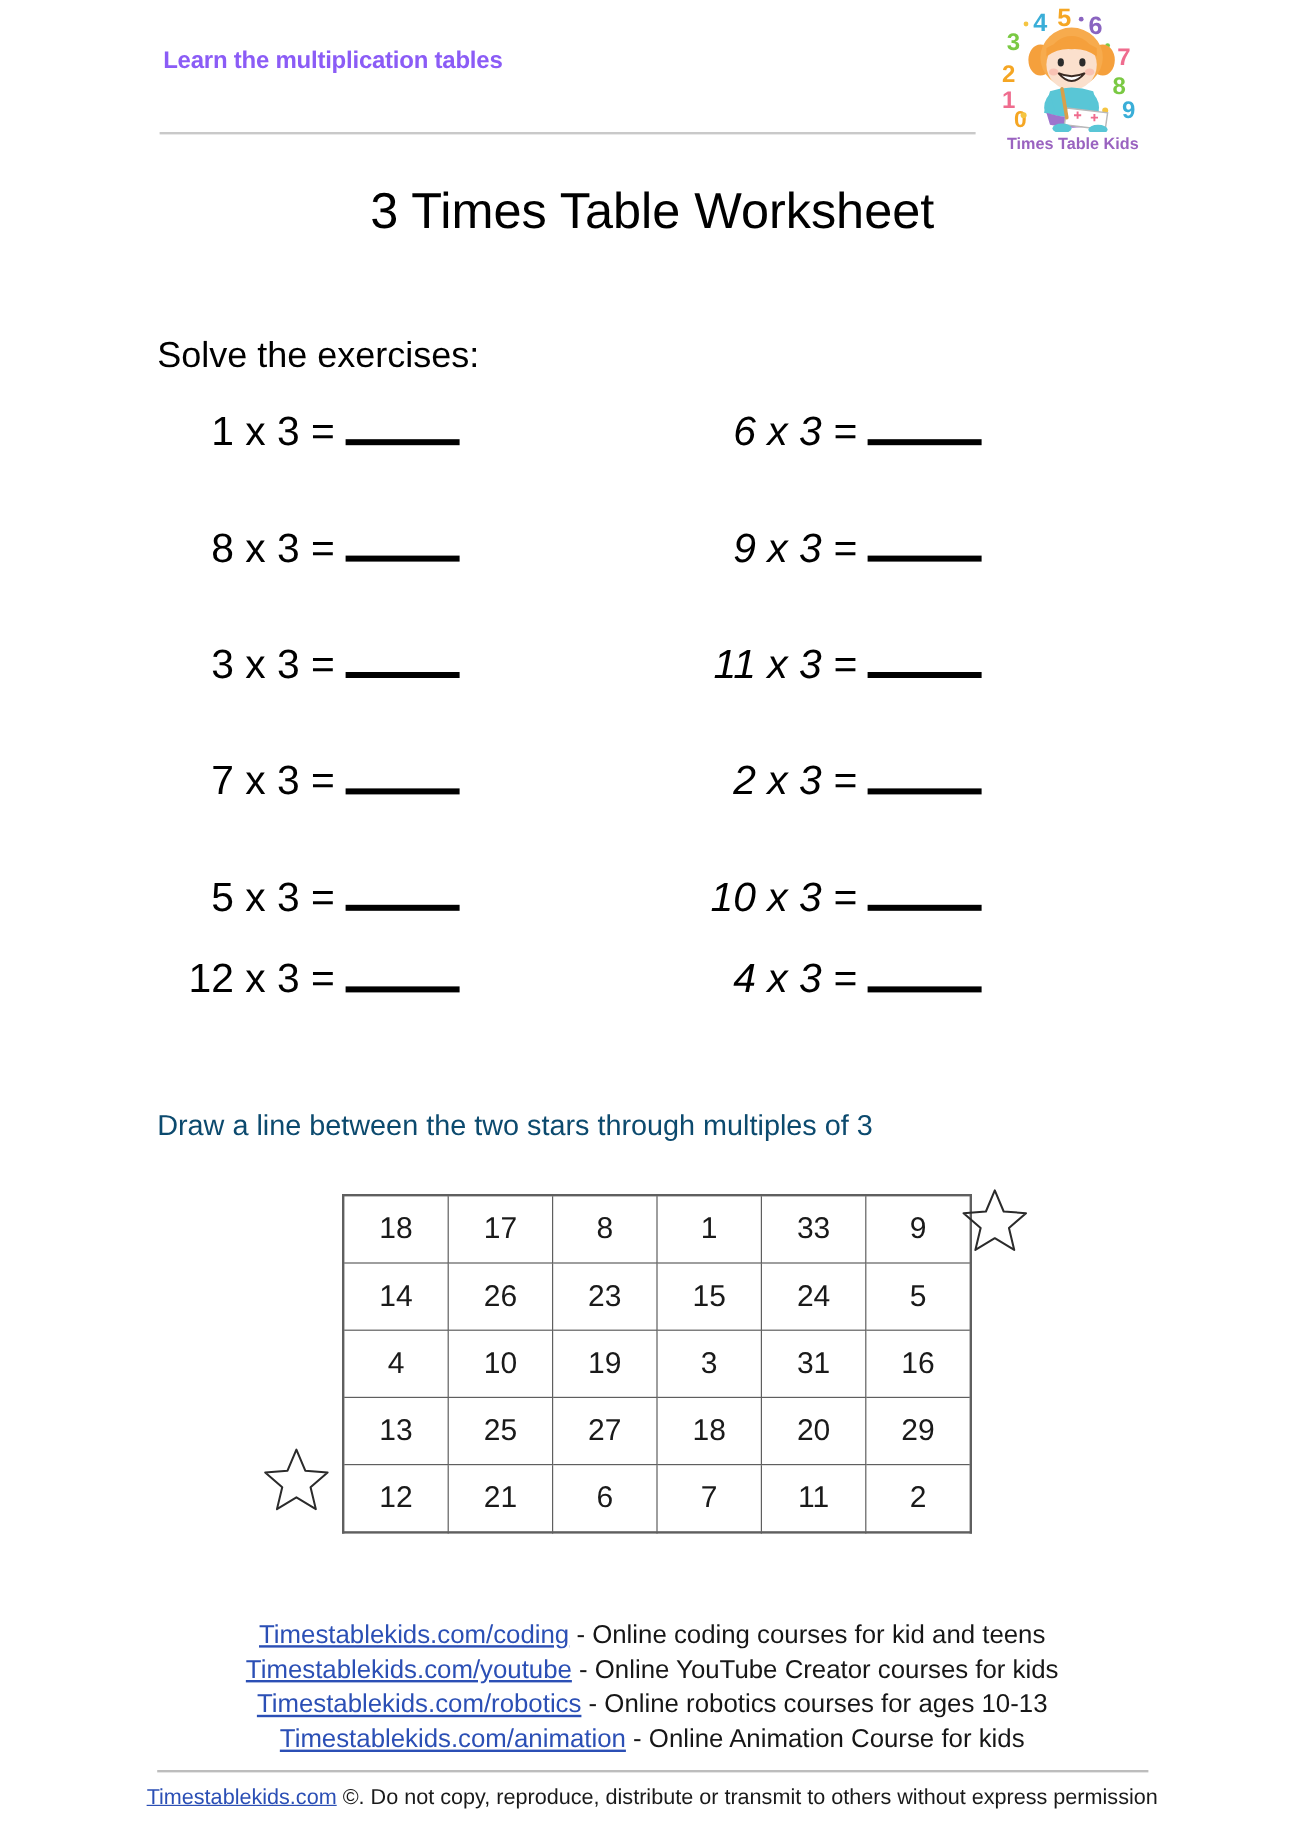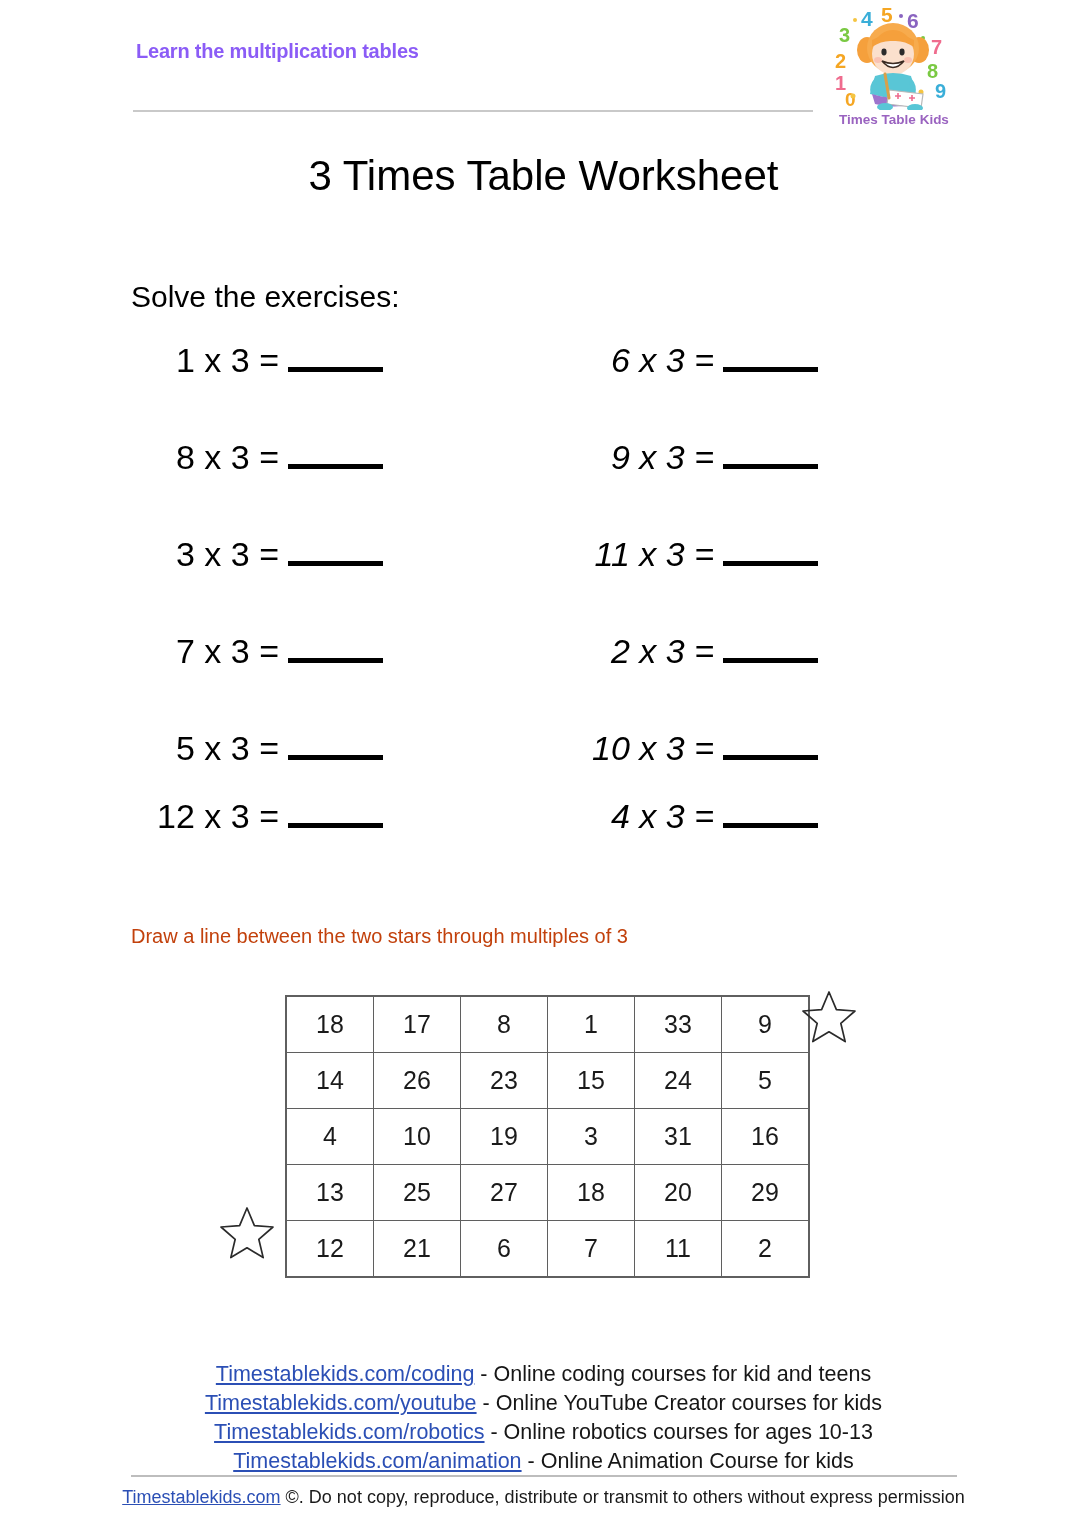--- a/index.html
+++ b/index.html
@@ -134,22 +134,22 @@
     margin-left: 9px;
     border-bottom: 5px solid #000;
     height: 26px;
   }
 
   
   .instruction-stars {
     position: absolute;
     left: 131px;
     top: 925px;
-    font-size: 20px;
-    color: #c2410c;
+    font-size: 24px;
+    color: #0c4a6e;
     white-space: nowrap;
   }
 
   .grid-area {
     position: absolute;
     left: 0;
     top: 990px;
     width: 1087px;
     height: 275px;
   }
@@ -176,21 +176,20 @@
   .star-top-right { left: 800px; top: 988px; }
   .star-bottom-left { left: 218px; top: 1204px; }
 
   
   .footer-links {
     position: absolute;
     left: 0;
     top: 1348px;
     width: 1087px;
     text-align: center;
-    margin-top: 12px;
   }
   .footer-line {
     font-size: 21.5px;
     line-height: 29px;
     color: #161616;
     white-space: nowrap;
   }
   .footer-link {
     color: #2b4fb5;
     text-decoration: underline;

